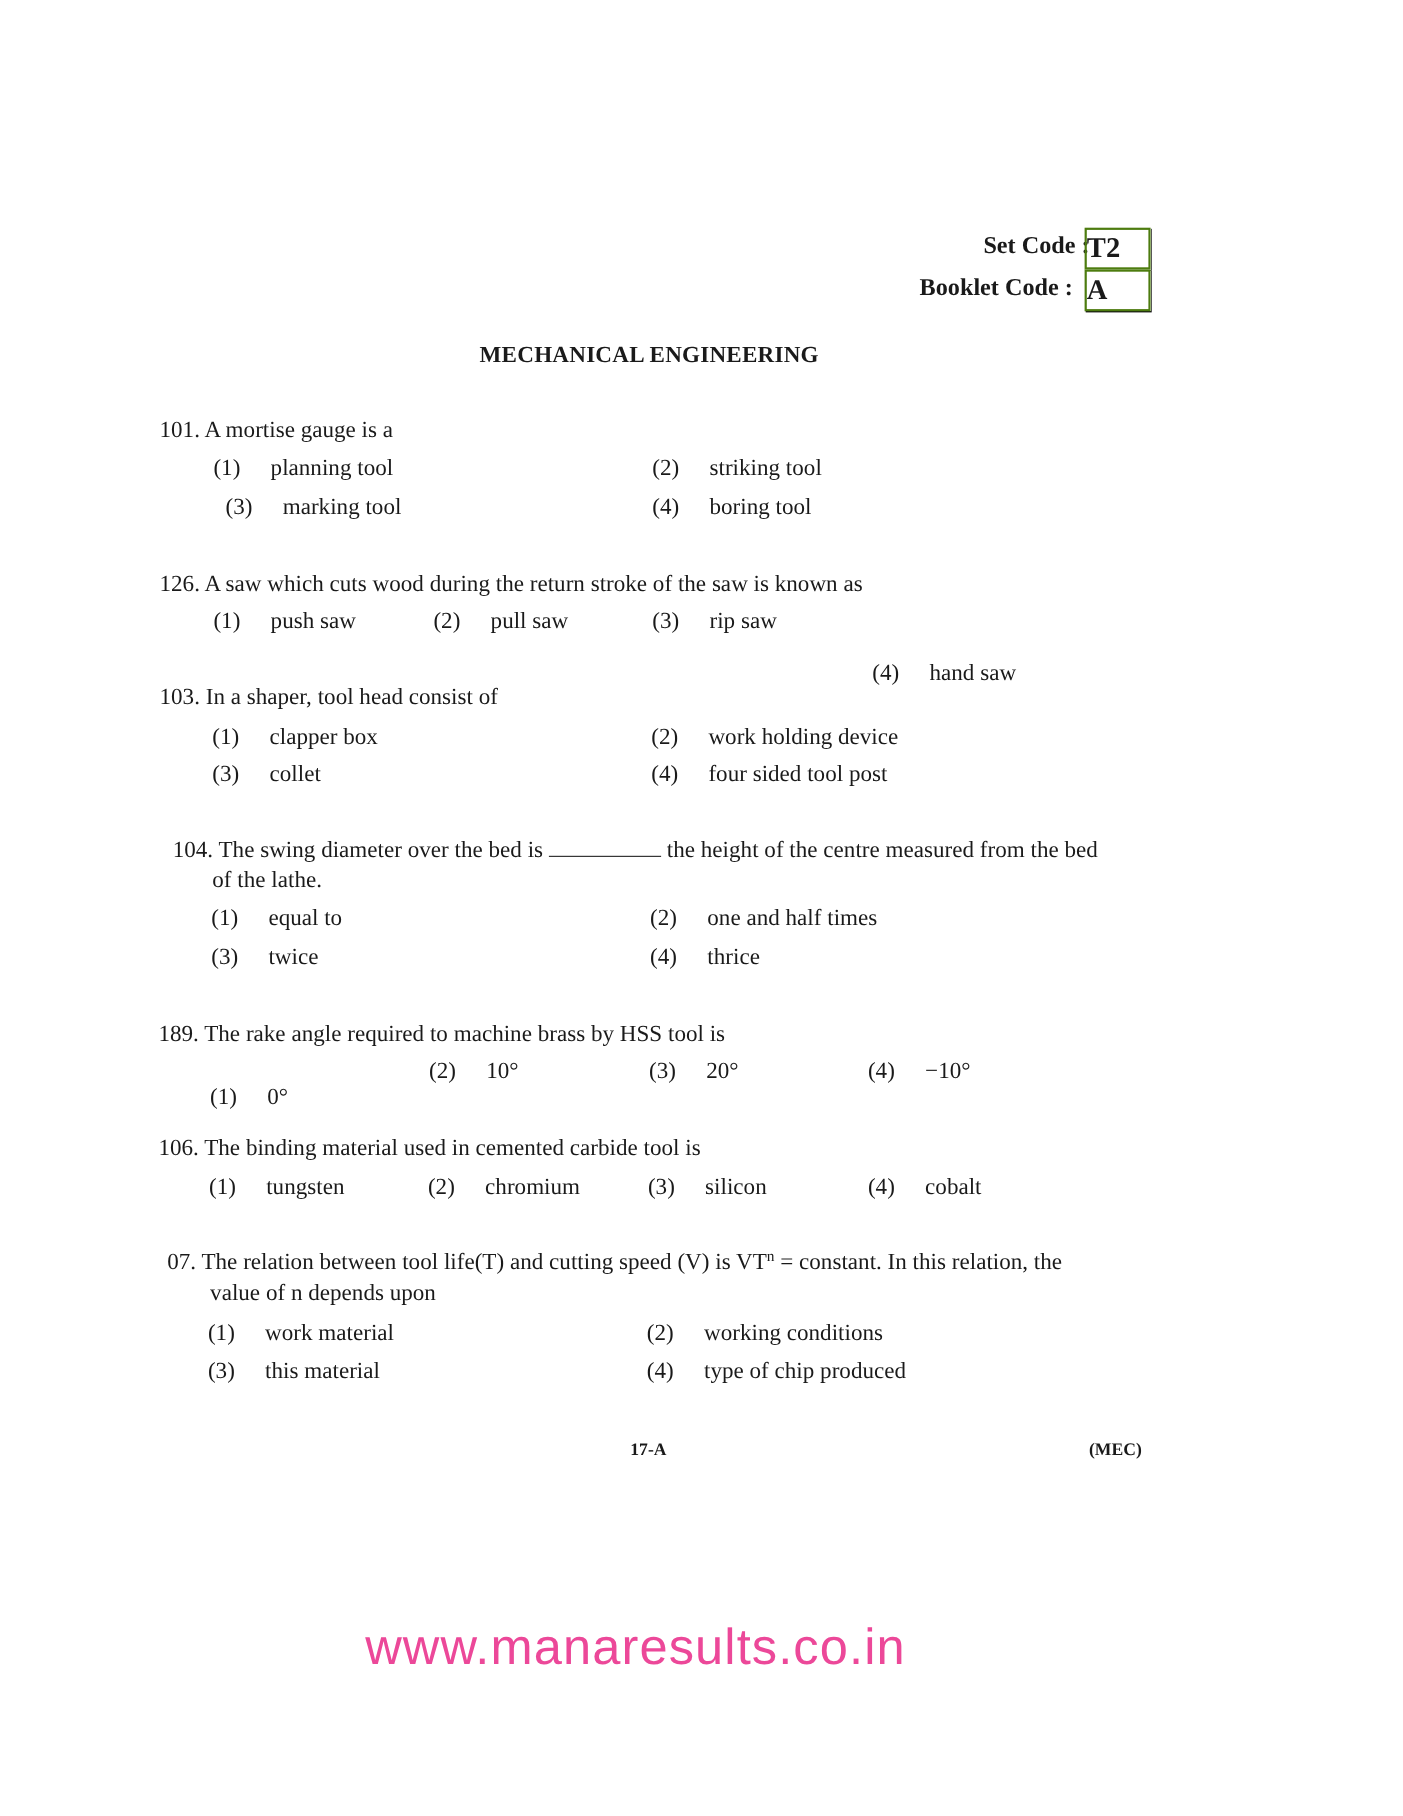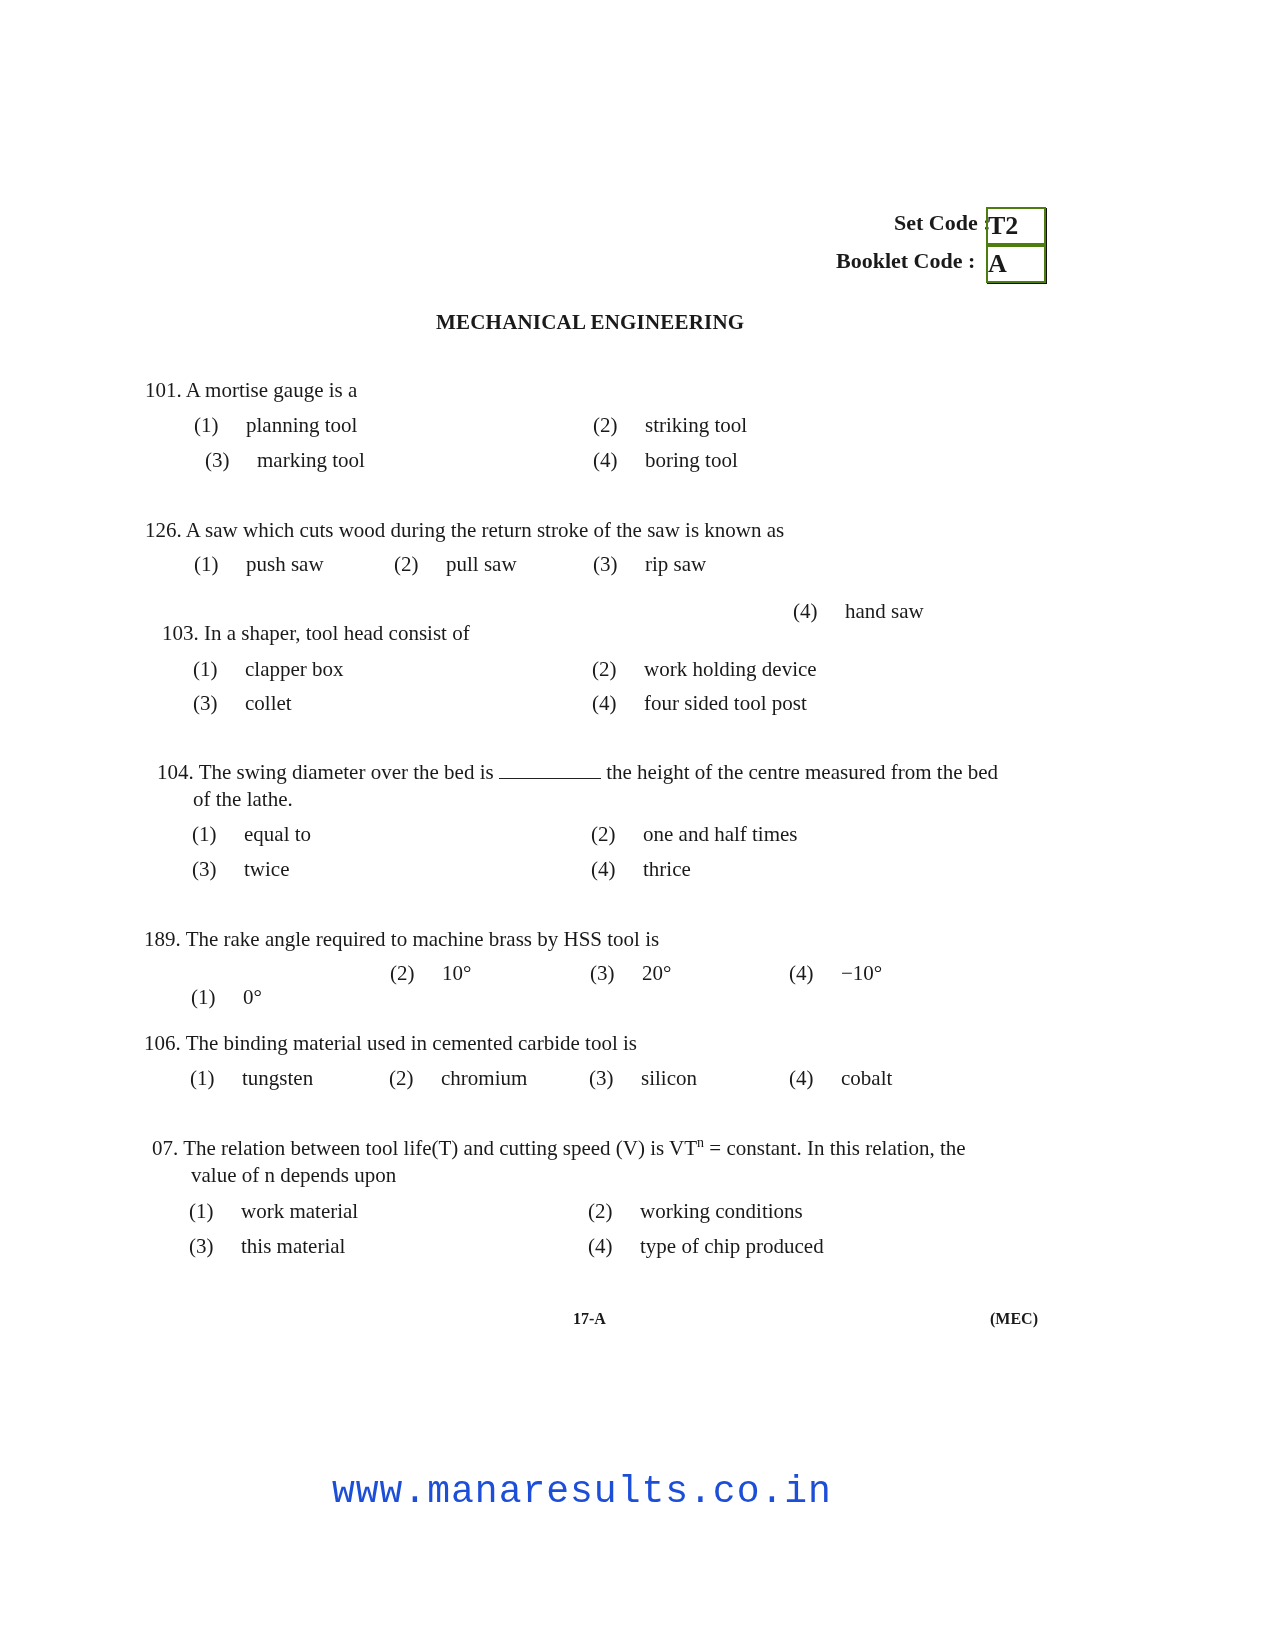--- a/index.html
+++ b/index.html
@@ -8,22 +8,22 @@
   .abs { position: absolute; white-space: nowrap; }
   .codes-label { font-weight: bold; font-size: 22px; }
   .code-box { position: absolute; border: 2px solid #4d7c0f; box-shadow: 1px 1px 0 #111;
               font-weight: bold; font-size: 26px; text-align: left; line-height: 34px; }
   .title { font-weight: bold; font-size: 21px; letter-spacing: 0.2px; }
   .q { font-size: 21px; }
   .qnum { display: inline-block; }
   .opt { font-size: 21px; }
   .opt .n { display: inline-block; width: 52px; }
   .footer { font-weight: bold; font-size: 16px; }
-  .watermark { font-family: Liberation Mono, monospace;
-               font-size: 38px; color: #1d4ed8; letter-spacing: 1px; }
+  .watermark { font-family: Liberation Sans, sans-serif;
+               font-size: 46px; color: #ec4899; letter-spacing: 1px; }
   .blank { display: inline-block; width: 102px; border-bottom: 1.5px solid #222; height: 18px; vertical-align: baseline; }
   sup { font-size: 14px; }
 </style>
 </head>
 <body>
 
 <div class="abs codes-label" style="left:883px; top:210px;margin-left:11px;">Set Code :</div>
 <div class="code-box" style="left:986px; top:207px; width:56px; height:34px;">T2</div>
 <div class="abs codes-label" style="left:836px; top:248px;">Booklet Code :</div>
 <div class="code-box" style="left:986px; top:245px; width:56px; height:34px;">A</div>
@@ -41,21 +41,21 @@
 
 <div class="abs q" style="left:145px; top:518px;">
   <span class="qnum">126.</span>
   <span>A saw which cuts wood during the return stroke of the saw is known as</span>
 </div>
 <div class="abs opt" style="left:194px; top:552px;"><span class="n">(1)</span><span>push saw</span></div>
 <div class="abs opt" style="left:394px; top:552px;"><span class="n">(2)</span><span>pull saw</span></div>
 <div class="abs opt" style="left:593px; top:552px;"><span class="n">(3)</span><span>rip saw</span></div>
 <div class="abs opt" style="left:793px; top:552px;margin-top:47px;"><span class="n">(4)</span><span>hand saw</span></div>
 
-<div class="abs q" style="left:162px; top:621px;">
+<div class="abs q" style="left:145px; top:621px;">
   <span class="qnum">103.</span>
   <span>In a shaper, tool head consist of</span>
 </div>
 <div class="abs opt" style="left:193px; top:657px;"><span class="n">(1)</span><span>clapper box</span></div>
 <div class="abs opt" style="left:592px; top:657px;"><span class="n">(2)</span><span>work holding device</span></div>
 <div class="abs opt" style="left:193px; top:691px;"><span class="n">(3)</span><span>collet</span></div>
 <div class="abs opt" style="left:592px; top:691px;"><span class="n">(4)</span><span>four sided tool post</span></div>
 
 <div class="abs q" style="left:157px; top:760px;">
   <span class="qnum">104.</span>

